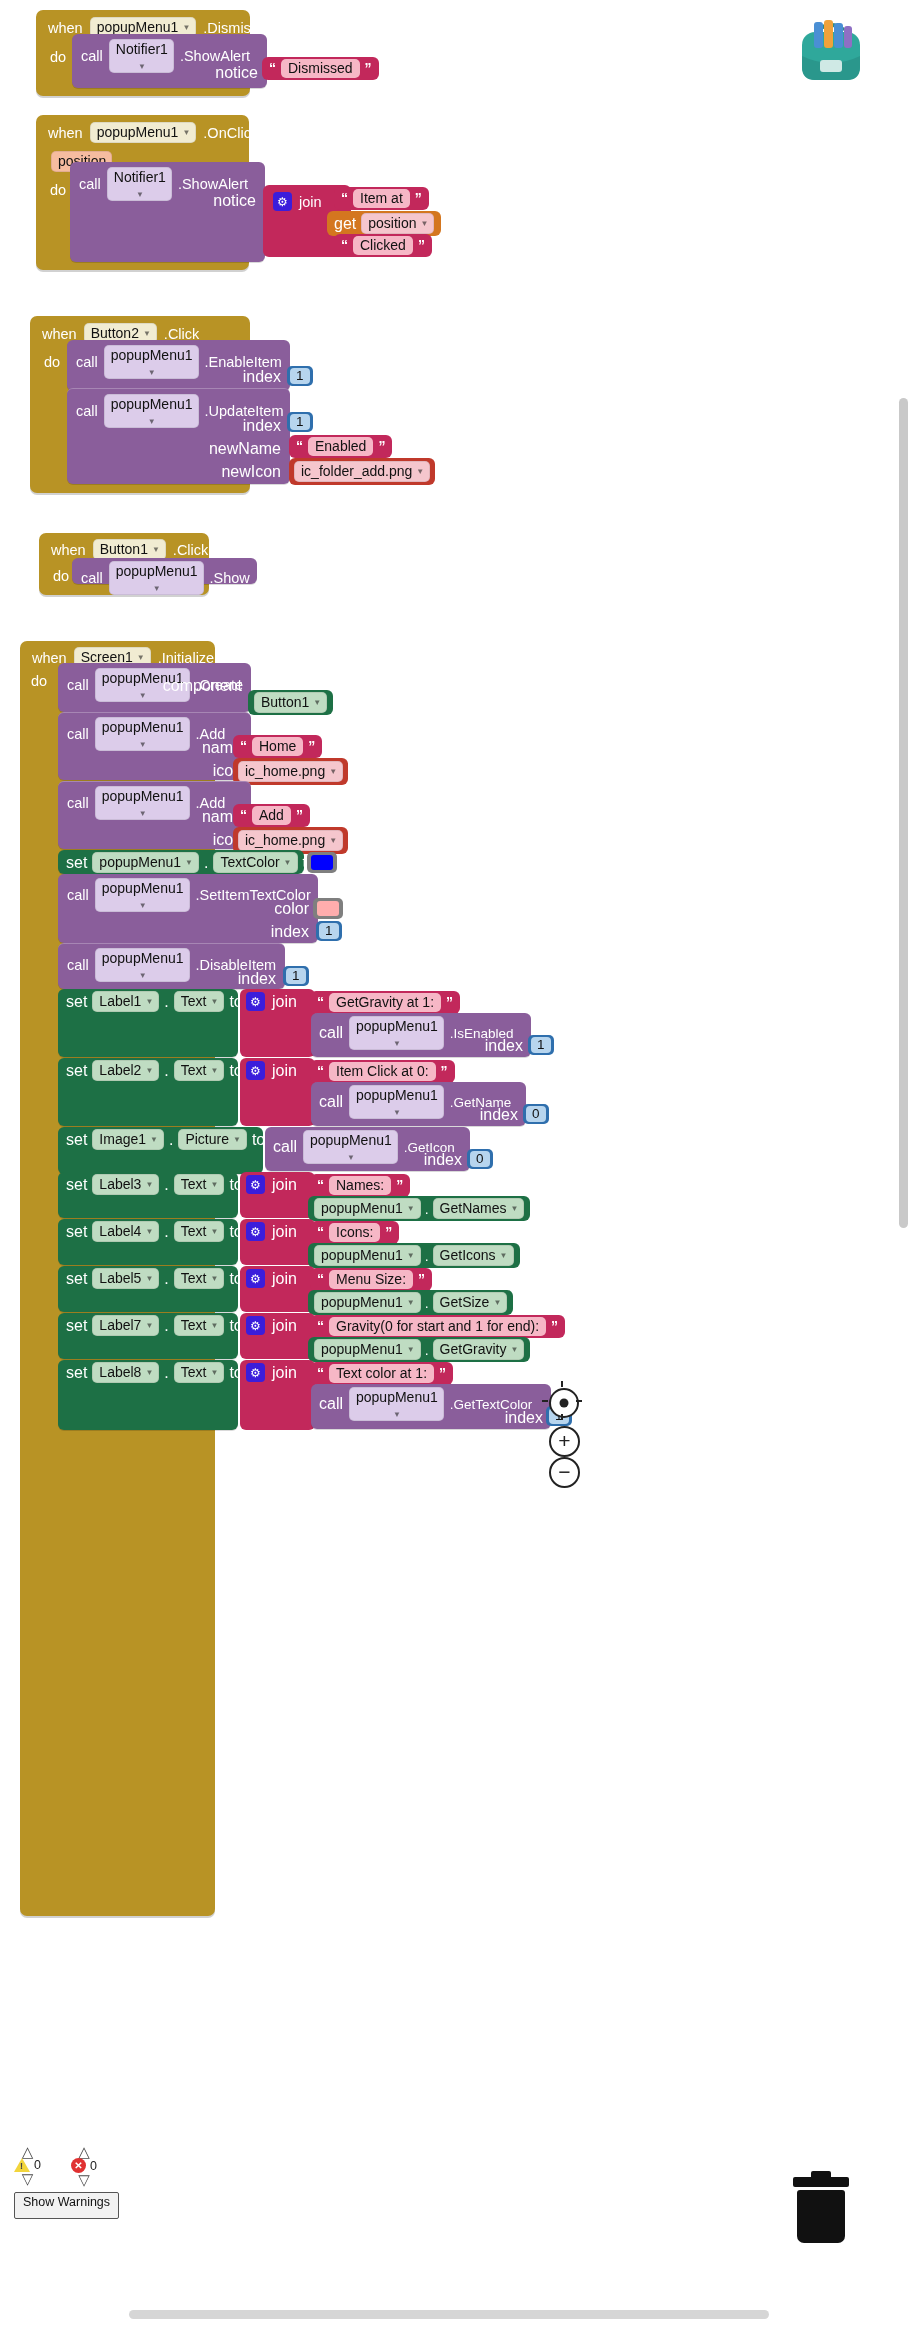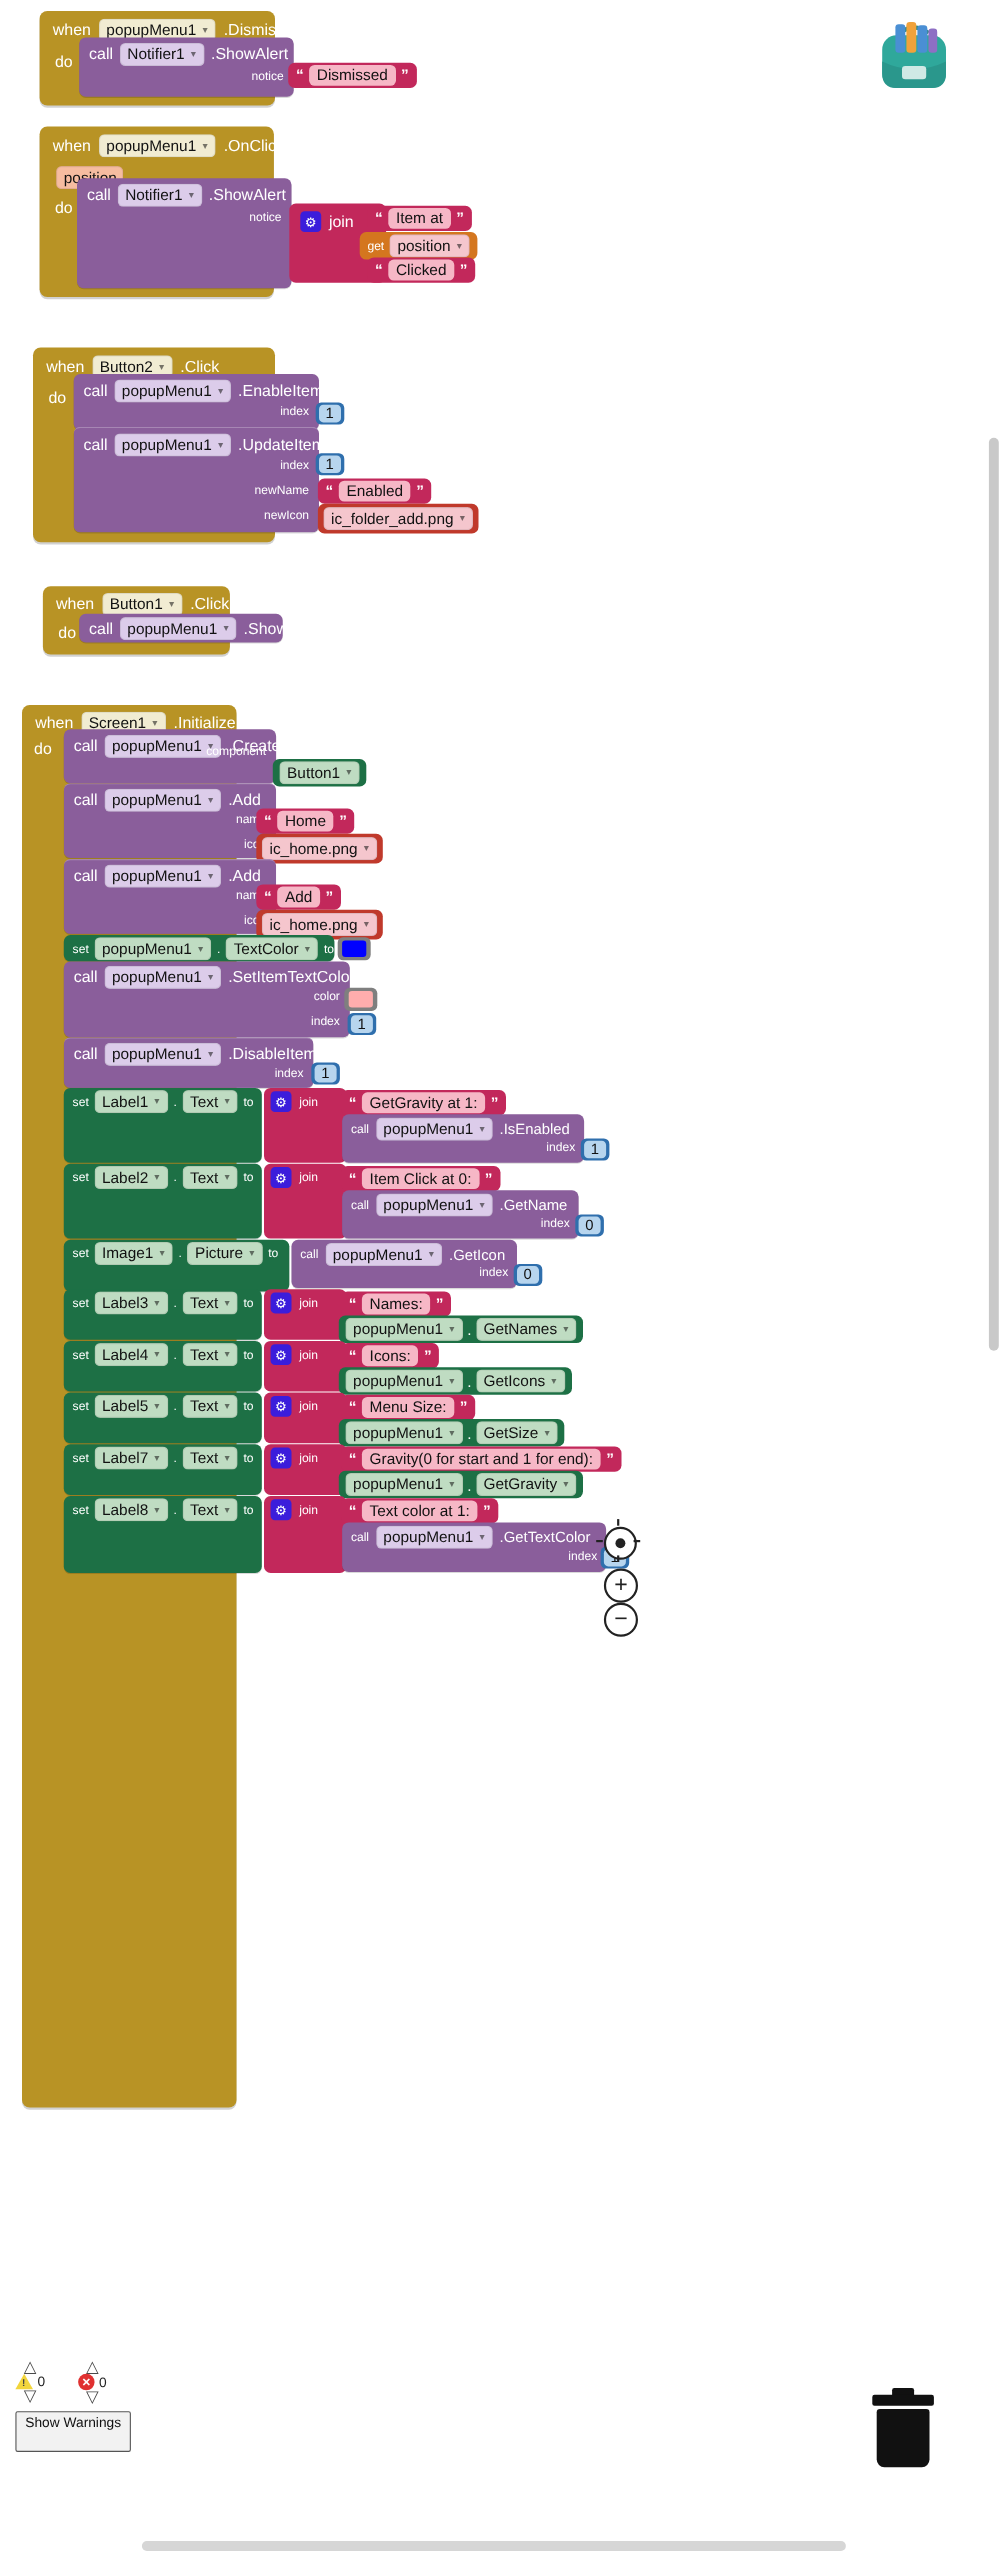--- a/index.html
+++ b/index.html
@@ -13,31 +13,31 @@
 
   
   .blk{position:absolute;box-sizing:border-box;}
   .evt{                       
     background:#b89325;border-radius:7px;
     box-shadow:0 2px 0 rgba(0,0,0,.18);
   }
   .evtInner{position:relative;width:100%;height:100%;}
   .row{position:absolute;display:flex;align-items:center;white-space:nowrap;}
   .kw{color:#fff;font-size:14.5px;}
-  .kw.sm{font-size:11px;}
+  .kw.sm{font-size:16px;}
   .meth{color:#fff;font-size:14.5px;}
 
   
   .pill{
     display:inline-flex;align-items:center;gap:4px;
     background:#f1ecd2;color:#111;border-radius:5px;
     padding:1px 5px 2px 6px;font-size:14px;line-height:1.15;
     border:1px solid rgba(0,0,0,.08);
   }
-  .pill.lav{background:#dcccea;}
+  .pill.lav{background:#dcccea;flex-direction:column;}
   .pill.grn{background:#bfdcc2;}
   .pill.salmon{background:#f6bca0;}
   .pill.rose{background:#f5c6cd;}
   .pill .car{font-size:8px;opacity:.55;transform:translateY(1px);}
 
   
   .call{background:#8a5e9b;border-radius:6px;box-shadow:0 1px 0 rgba(0,0,0,.15);}
   .callTop{border-top:1px solid rgba(255,255,255,.25);}
   
   .setb{background:#1d7045;border-radius:6px;box-shadow:0 1px 0 rgba(0,0,0,.15);}
@@ -78,21 +78,21 @@
   
   .warnArea{position:absolute;left:14px;top:2146px;}
   .arw{color:#4a4a4a;font-size:15px;line-height:11px;display:block;text-align:center;}
   .wicon{display:inline-flex;align-items:center;gap:4px;font-size:12.5px;color:#222;}
   .warnTri{width:0;height:0;border-left:8px solid transparent;border-right:8px solid transparent;border-bottom:14px solid #f2d53c;position:relative;}
   .warnTri::after{content:"!";position:absolute;left:-2px;top:3px;font-size:9px;color:#444;font-weight:bold;}
   .errCirc{width:15px;height:15px;border-radius:50%;background:#e03131;color:#fff;font-size:10px;font-weight:bold;
            display:flex;align-items:center;justify-content:center;}
   .showWarn{
     border:1px solid #555;background:#f2f2f2;font-size:12.5px;color:#111;
-    padding:2px 8px 19px;border-radius:2px;display:inline-block;text-align:right;
+    padding:2px 8px 9px;border-radius:2px;display:inline-block;text-align:right;
   }
   
   .trash{position:absolute;right:62px;top:2177px;width:56px;height:66px;}
   .trash .lid{position:absolute;left:0;top:0;width:56px;height:10px;background:#111;border-radius:2px;}
   .trash .hnd{position:absolute;left:18px;top:-6px;width:20px;height:8px;background:#111;border-radius:2px 2px 0 0;}
   .trash .bod{position:absolute;left:4px;top:13px;width:48px;height:53px;background:#111;border-radius:3px 3px 7px 7px;}
 
   
   .vscroll{position:absolute;right:3px;width:9px;background:#c9c9c9;border-radius:5px;}
   .hscroll{position:absolute;height:9px;background:#d6d6d6;border-radius:5px;}

